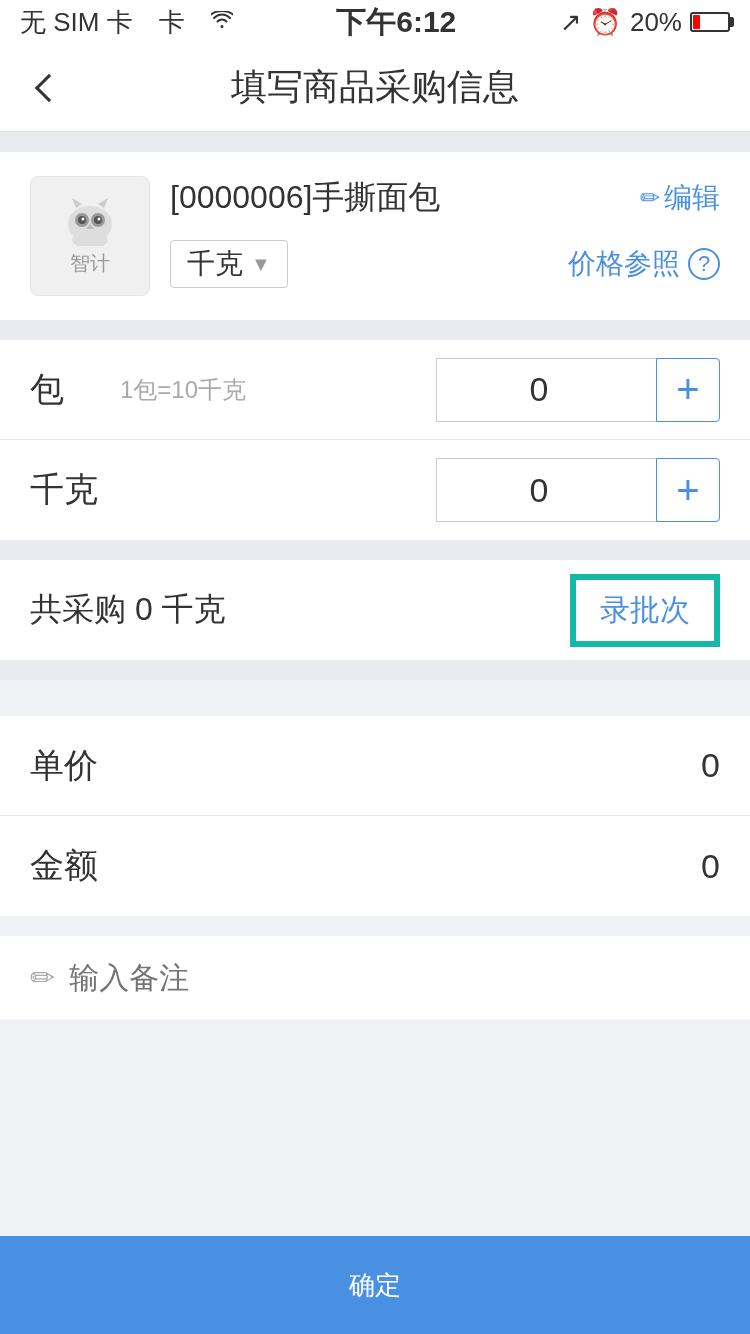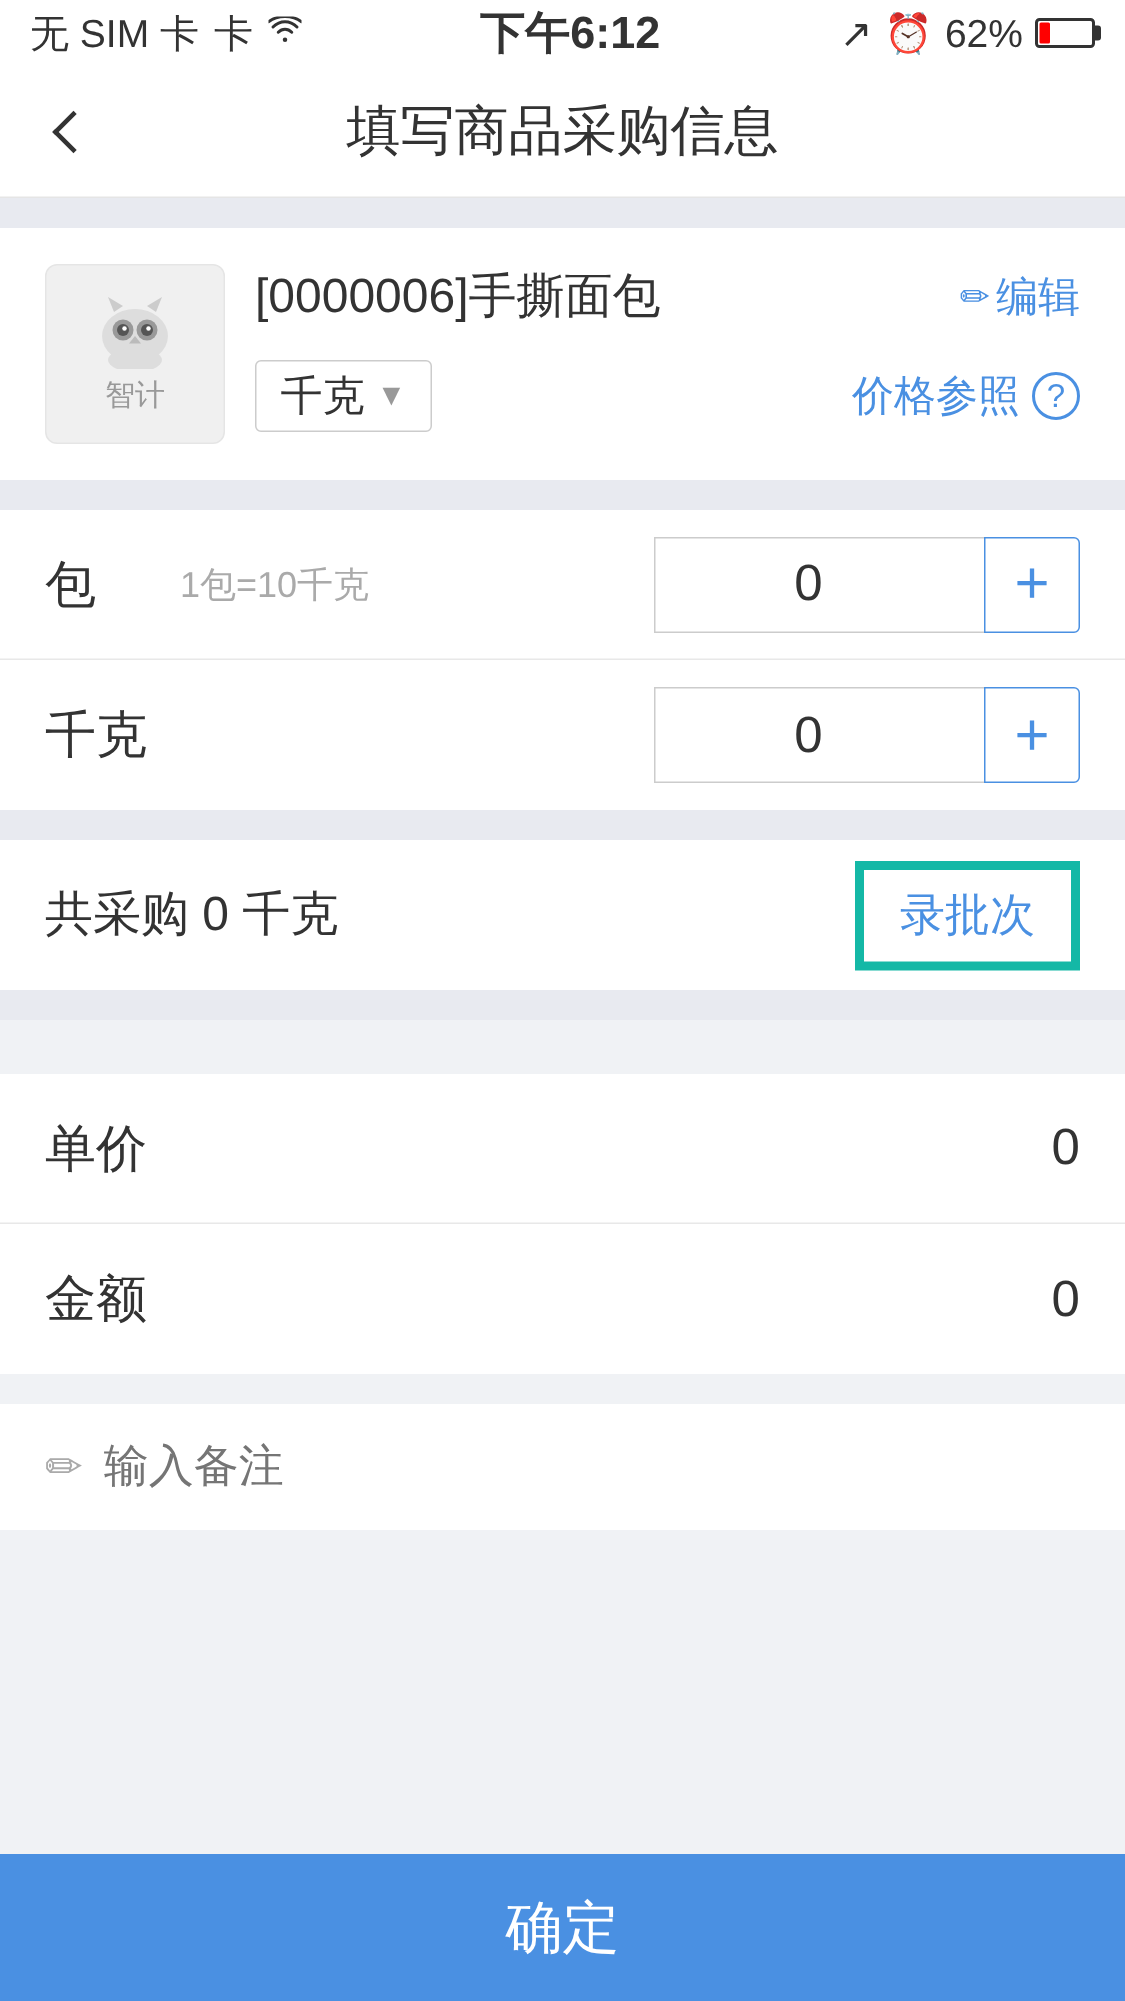--- a/index.html
+++ b/index.html
@@ -20,21 +20,21 @@
       display: flex;
       align-items: center;
       justify-content: space-between;
       padding: 0 20px;
       font-size: 28px;
       color: #333;
     }
     .status-left {
       display: flex;
       align-items: center;
-      gap: 10px;
+      gap: 26px;
       font-size: 26px;
       justify-content: space-between;
     }
     .status-center {
       font-size: 30px;
       font-weight: 700;
     }
     .status-right {
       display: flex;
       align-items: center;
@@ -353,21 +353,21 @@
 
     
     .confirm-btn {
       position: fixed;
       bottom: 0;
       left: 0;
       width: 750px;
       height: 98px;
       background: #4a90e2;
       color: #fff;
-      font-size: 38px;
+      font-size: 26px;
       border: none;
       cursor: pointer;
       display: flex;
       align-items: center;
       justify-content: center;
     }
 
     
     .bottom-padding {
       height: 98px;
@@ -392,21 +392,21 @@
         <path d="M6.5 10.5C7.8 9.2 9.3 8.5 11 8.5s3.2.7 4.5 2" stroke="#333" stroke-width="2" fill="none" stroke-linecap="round"></path>
         <path d="M3 7C5.2 4.8 7.9 3.5 11 3.5s5.8 1.3 8 3.5" stroke="#333" stroke-width="2" fill="none" stroke-linecap="round"></path>
         <path d="M0 3.5C2.9 1.3 6.8 0 11 0s8.1 1.3 11 3.5" stroke="#333" stroke-width="2" fill="none" stroke-linecap="round"></path>
       </svg>
     </span>
   </div>
   <div class="status-center">下午6:12</div>
   <div class="status-right">
     <span>↗</span>
     <span>⏰</span>
-    <span>62%</span>
+    <span>20%</span>
     <div class="battery-icon">
       <div class="battery-body">
         <div class="battery-fill"></div>
       </div>
     </div>
   </div>
 </div>
 
 <div class="nav-bar">
   <div class="nav-back">

